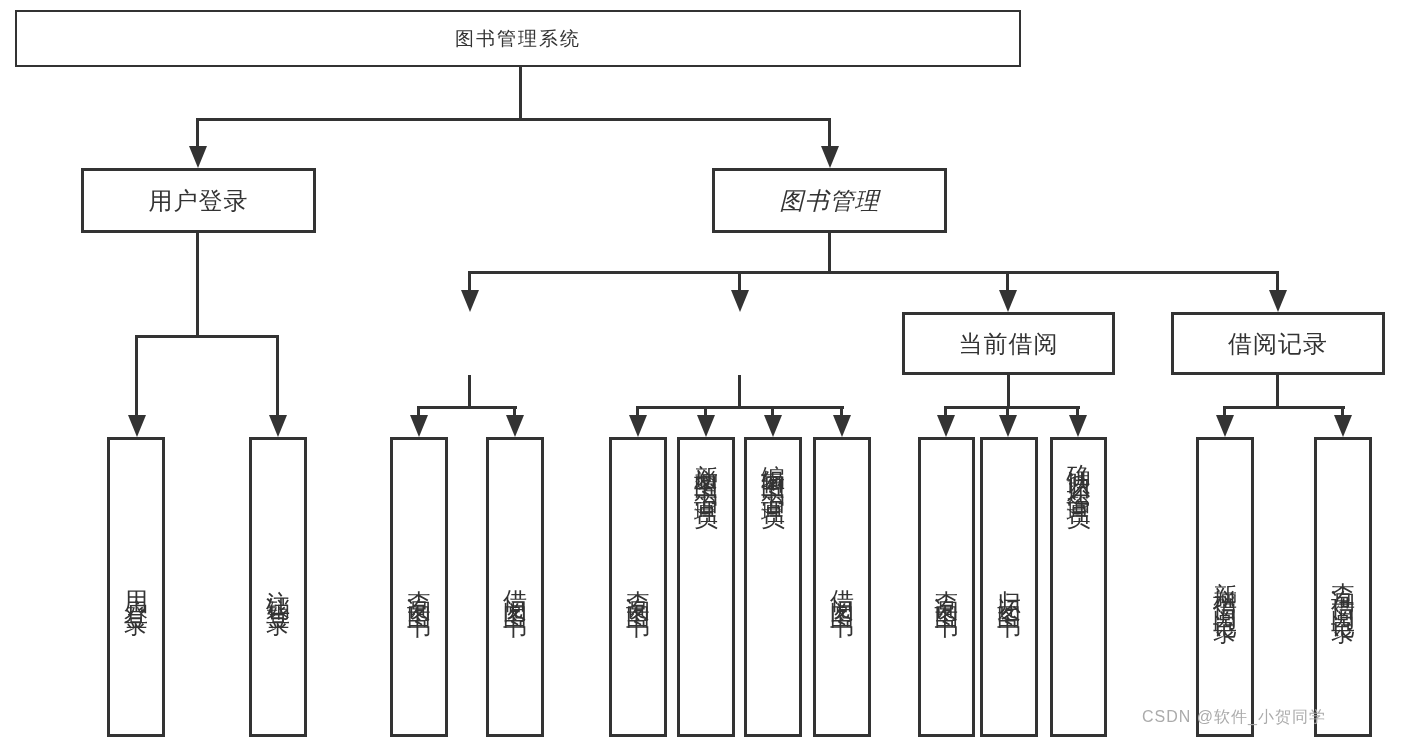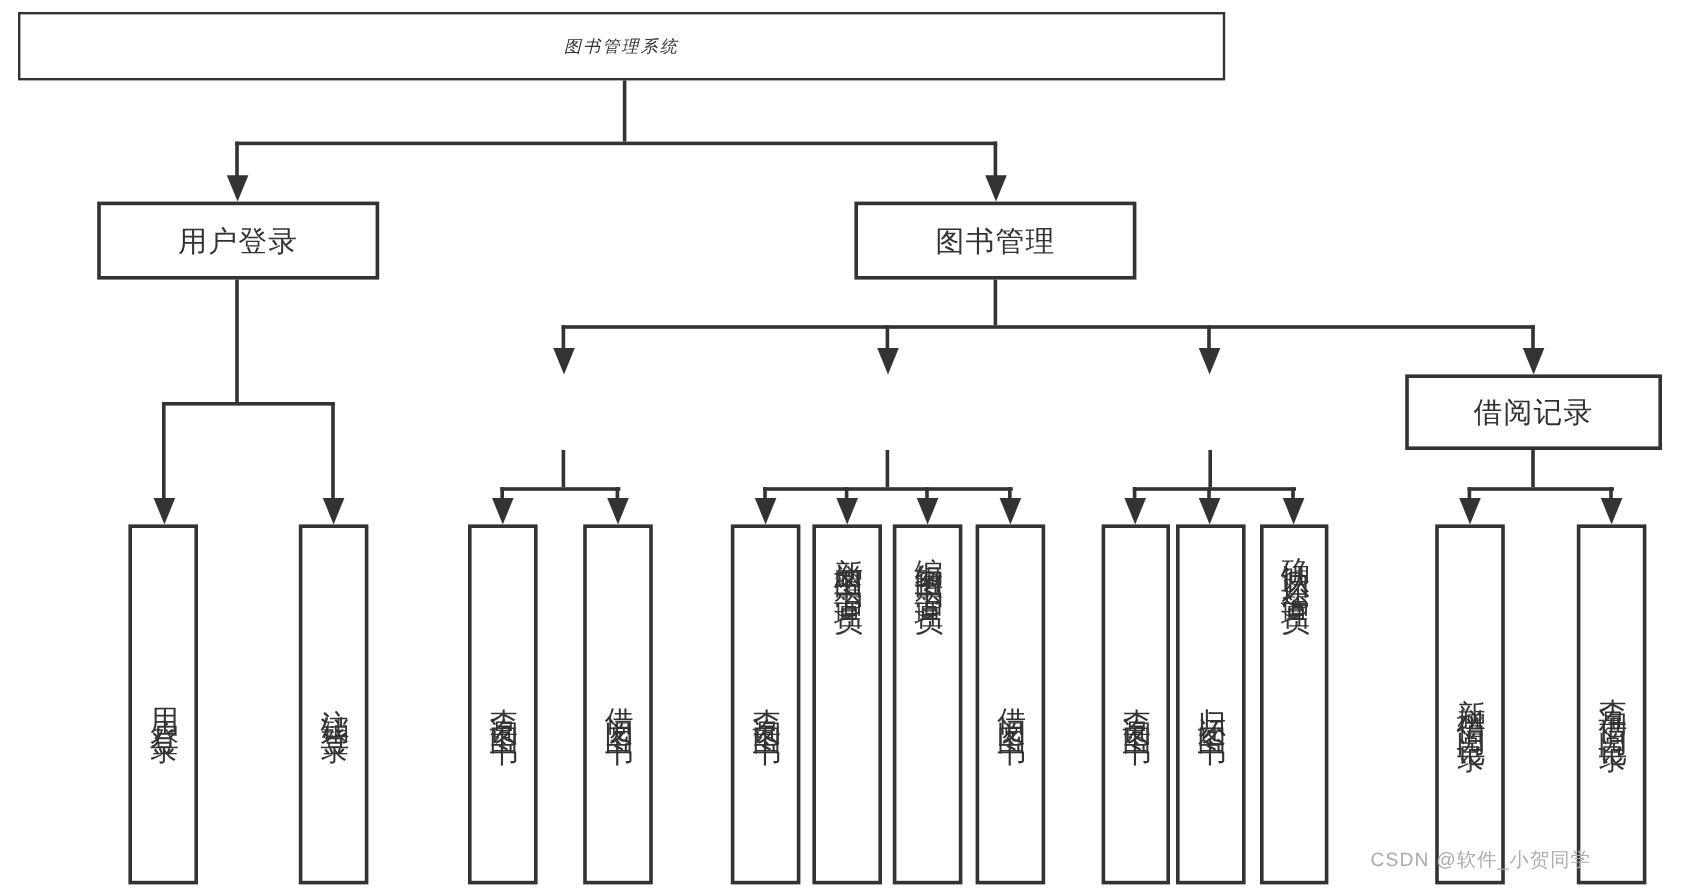--- a/index.html
+++ b/index.html
@@ -27,21 +27,21 @@
     align-items:center;
     justify-content:center;
   }
   .box .lbl {
     font-size:24px;
     color:var(--text);
     letter-spacing:1px;
     white-space:nowrap;
   }
   .box.root { border-width:2px; }
-  .box.root .lbl { font-size:14px; letter-spacing:2px;font-style:italic; }
+  .box.root .lbl { font-size:19px; letter-spacing:2px; }
   .box.leaf { }
   .box.leaf .lbl {
     writing-mode:vertical-lr;
     text-orientation:mixed;
     letter-spacing:8px;
     font-size:24px;
     line-height:1;
     white-space:normal;
   }
   .box.leaf.top-align { align-items:flex-start; padding-top:5px; }
@@ -77,21 +77,21 @@
   <div class="hl" style="left:196px; top:118px; width:635px;"></div>
 
   <div class="vl" style="left:196px; top:118px; height:29px;"></div>
   <div class="ah" style="left:189px; top:146px;"></div>
   <div class="vl" style="left:828px; top:118px; height:29px;"></div>
   <div class="ah" style="left:821px; top:146px;"></div>
 
   <div class="box" style="left:81px; top:168px; width:235px; height:65px;">
     <span class="lbl">用户登录</span>
   </div>
-  <div class="box" style="left:712px; top:168px; width:235px; height:65px;">
+  <div class="box" style="left:712px; top:168px; width:235px; height:65px;font-style:italic;">
     <span class="lbl">图书管理</span>
   </div>
 
   <div class="vl" style="left:196px; top:233px; height:102px;"></div>
   <div class="hl" style="left:135px; top:335px; width:144px;"></div>
   <div class="vl" style="left:135px; top:335px; height:81px;"></div>
   <div class="ah" style="left:128px; top:415px;"></div>
   <div class="vl" style="left:276px; top:335px; height:81px;"></div>
   <div class="ah" style="left:269px; top:415px;"></div>
 
@@ -107,20 +107,23 @@
 
   <div class="vl" style="left:468px; top:271px; height:20px;"></div>
   <div class="ah" style="left:461px; top:290px;"></div>
   <div class="vl" style="left:738px; top:271px; height:20px;"></div>
   <div class="ah" style="left:731px; top:290px;"></div>
   <div class="vl" style="left:1006px; top:271px; height:20px;"></div>
   <div class="ah" style="left:999px; top:290px;"></div>
   <div class="vl" style="left:1276px; top:271px; height:20px;"></div>
   <div class="ah" style="left:1269px; top:290px;"></div>
 
+  <div class="box" style="left:902px; top:312px; width:213px; height:63px;">
+    <span class="lbl">当前借阅</span>
+  </div>
   <div class="box" style="left:1171px; top:312px; width:214px; height:63px;">
     <span class="lbl">借阅记录</span>
   </div>
 
   <div class="vl" style="left:468px; top:375px; height:31px;"></div>
   <div class="hl" style="left:417px; top:406px; width:100px;"></div>
   <div class="vl" style="left:417px; top:406px; height:10px;"></div>
   <div class="ah" style="left:410px; top:415px;"></div>
   <div class="vl" style="left:513px; top:406px; height:10px;"></div>
   <div class="ah" style="left:506px; top:415px;"></div>

